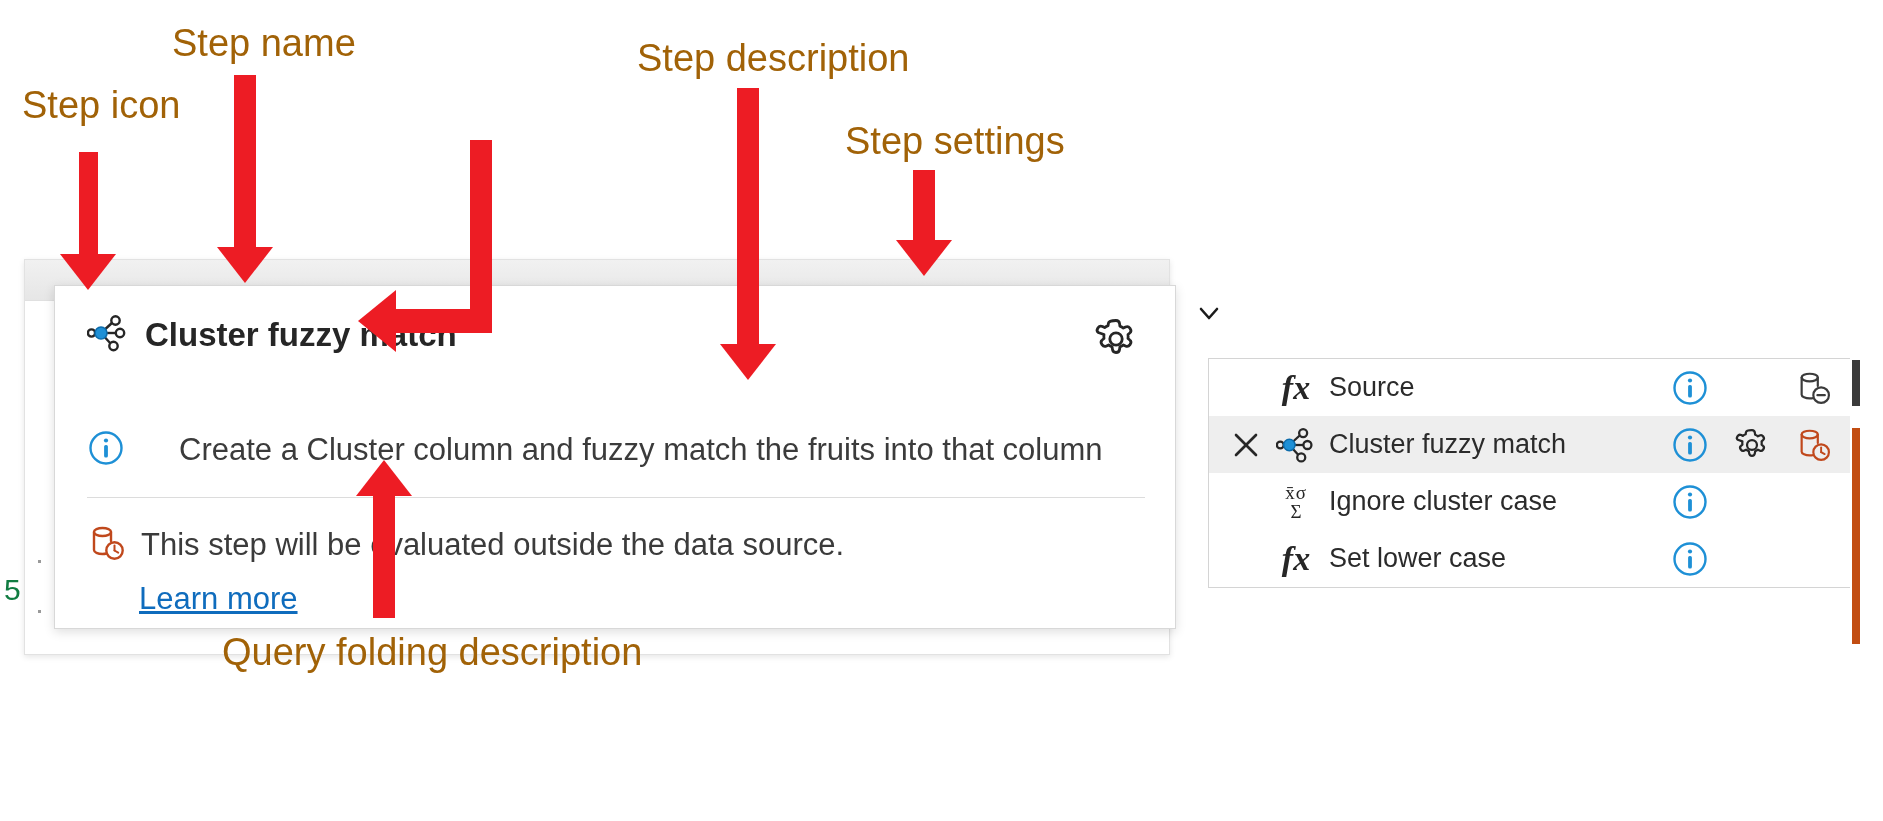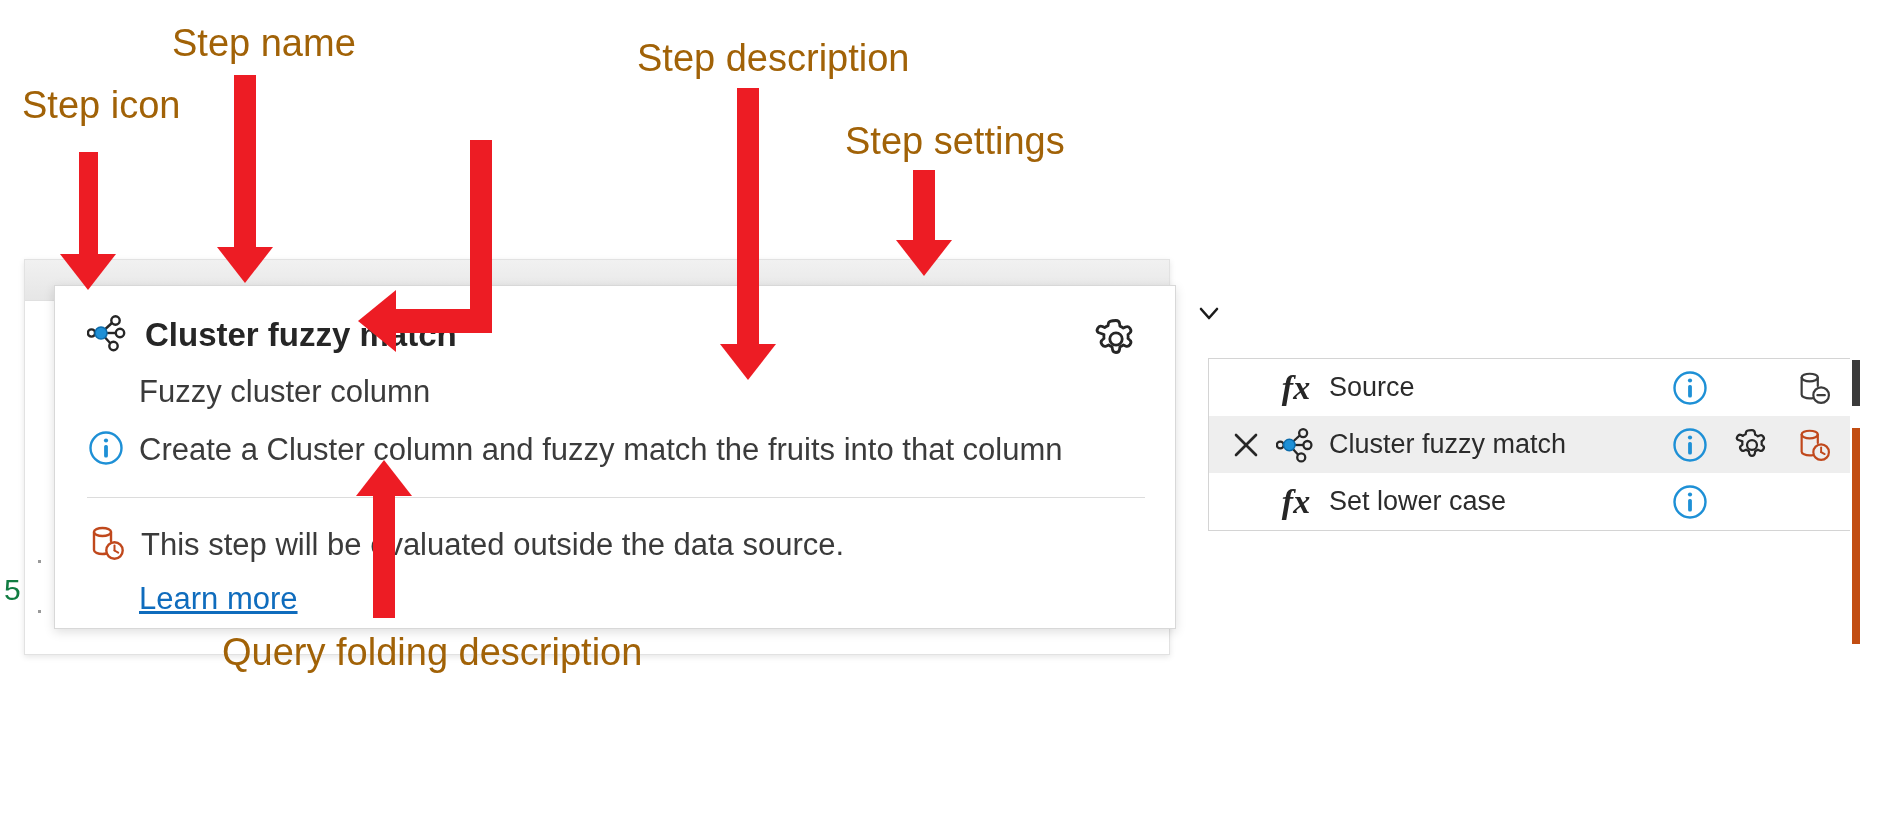--- a/index.html
+++ b/index.html
@@ -96,20 +96,21 @@
     white-space:nowrap;
   }
   .card-desc-row{
     position:absolute;left:32px;top:143px;
     display:flex;align-items:center;gap:14px;
   }
   .card-desc-text{
     font-size:31px;color:#3b3b3b;
     font-family:"Liberation Sans", sans-serif;
     white-space:nowrap;
+    margin-left:40px;
   }
   .card-divider{
     position:absolute;left:32px;top:211px;width:1058px;height:1px;background:#dcdcdc;
   }
   .card-fold-row{
     position:absolute;left:32px;top:237px;
     display:flex;align-items:center;gap:14px;
   }
   .card-fold-text{
     font-size:31px;color:#3b3b3b;
@@ -225,21 +226,20 @@
           <circle cx="28.5" cy="8.5" r="4.2" fill="#ffffff" stroke="#262626" stroke-width="2.4"></circle>
           <circle cx="33" cy="21" r="4.2" fill="#ffffff" stroke="#262626" stroke-width="2.4"></circle>
           <circle cx="4.5" cy="21" r="3.6" fill="#ffffff" stroke="#262626" stroke-width="2.4"></circle>
           <circle cx="26.5" cy="34" r="4.2" fill="#ffffff" stroke="#262626" stroke-width="2.4"></circle>
           <circle cx="14" cy="21" r="6" fill="#1E90D6" stroke="#0d6cab" stroke-width="1.6"></circle>
         </svg>
       </span>
       <span class="card-title-text">Cluster fuzzy match</span>
     </div>
 
-    <div class="card-label-text">Fuzzy cluster column</div>
 
     <div class="card-desc-row">
       <span>
         <svg width="38" height="38" viewBox="0 0 38 38">
           <circle cx="19" cy="19" r="15.5" fill="#ffffff" stroke="#1E90D6" stroke-width="2.4"></circle>
           <circle cx="19" cy="11.5" r="2.1" fill="#1E90D6"></circle>
           <rect x="17.1" y="16" width="3.8" height="12.5" rx="1.6" fill="#1E90D6"></rect>
         </svg>
       </span>
       <span class="card-desc-text">Create a Cluster column and fuzzy match the fruits into that column</span>
@@ -363,20 +363,39 @@
               <circle cx="27.5" cy="27.5" r="8.2" fill="#eeeeee" stroke="#C0481C" stroke-width="2.3"></circle>
               <g stroke="#C0481C" stroke-width="2" stroke-linecap="round">
                 <line x1="27.5" y1="22.6" x2="27.5" y2="27.5"></line>
                 <line x1="27.5" y1="27.5" x2="31.2" y2="29.6"></line>
               </g>
             </svg>
           </span>
         </span>
       </div>
 
+      <div class="step-row">
+        <span class="step-close empty"></span>
+        <span class="step-icon stat-icon">
+          <span class="stat-top">x̄σ</span>
+          <span class="stat-bot">Σ</span>
+        </span>
+        <span class="step-name">Ignore cluster case</span>
+        <span class="step-actions">
+          <span class="act-slot">
+            <svg width="38" height="38" viewBox="0 0 38 38">
+              <circle cx="19" cy="19" r="15.5" fill="#ffffff" stroke="#1E90D6" stroke-width="2.4"></circle>
+              <circle cx="19" cy="11.5" r="2.1" fill="#1E90D6"></circle>
+              <rect x="17.1" y="16" width="3.8" height="12.5" rx="1.6" fill="#1E90D6"></rect>
+            </svg>
+          </span>
+          <span class="act-slot"></span>
+          <span class="act-slot"></span>
+        </span>
+      </div>
 
       <div class="step-row">
         <span class="step-close empty"></span>
         <span class="step-icon">
           <span class="fx">fx</span>
         </span>
         <span class="step-name">Set lower case</span>
         <span class="step-actions">
           <span class="act-slot">
             <svg width="38" height="38" viewBox="0 0 38 38">

